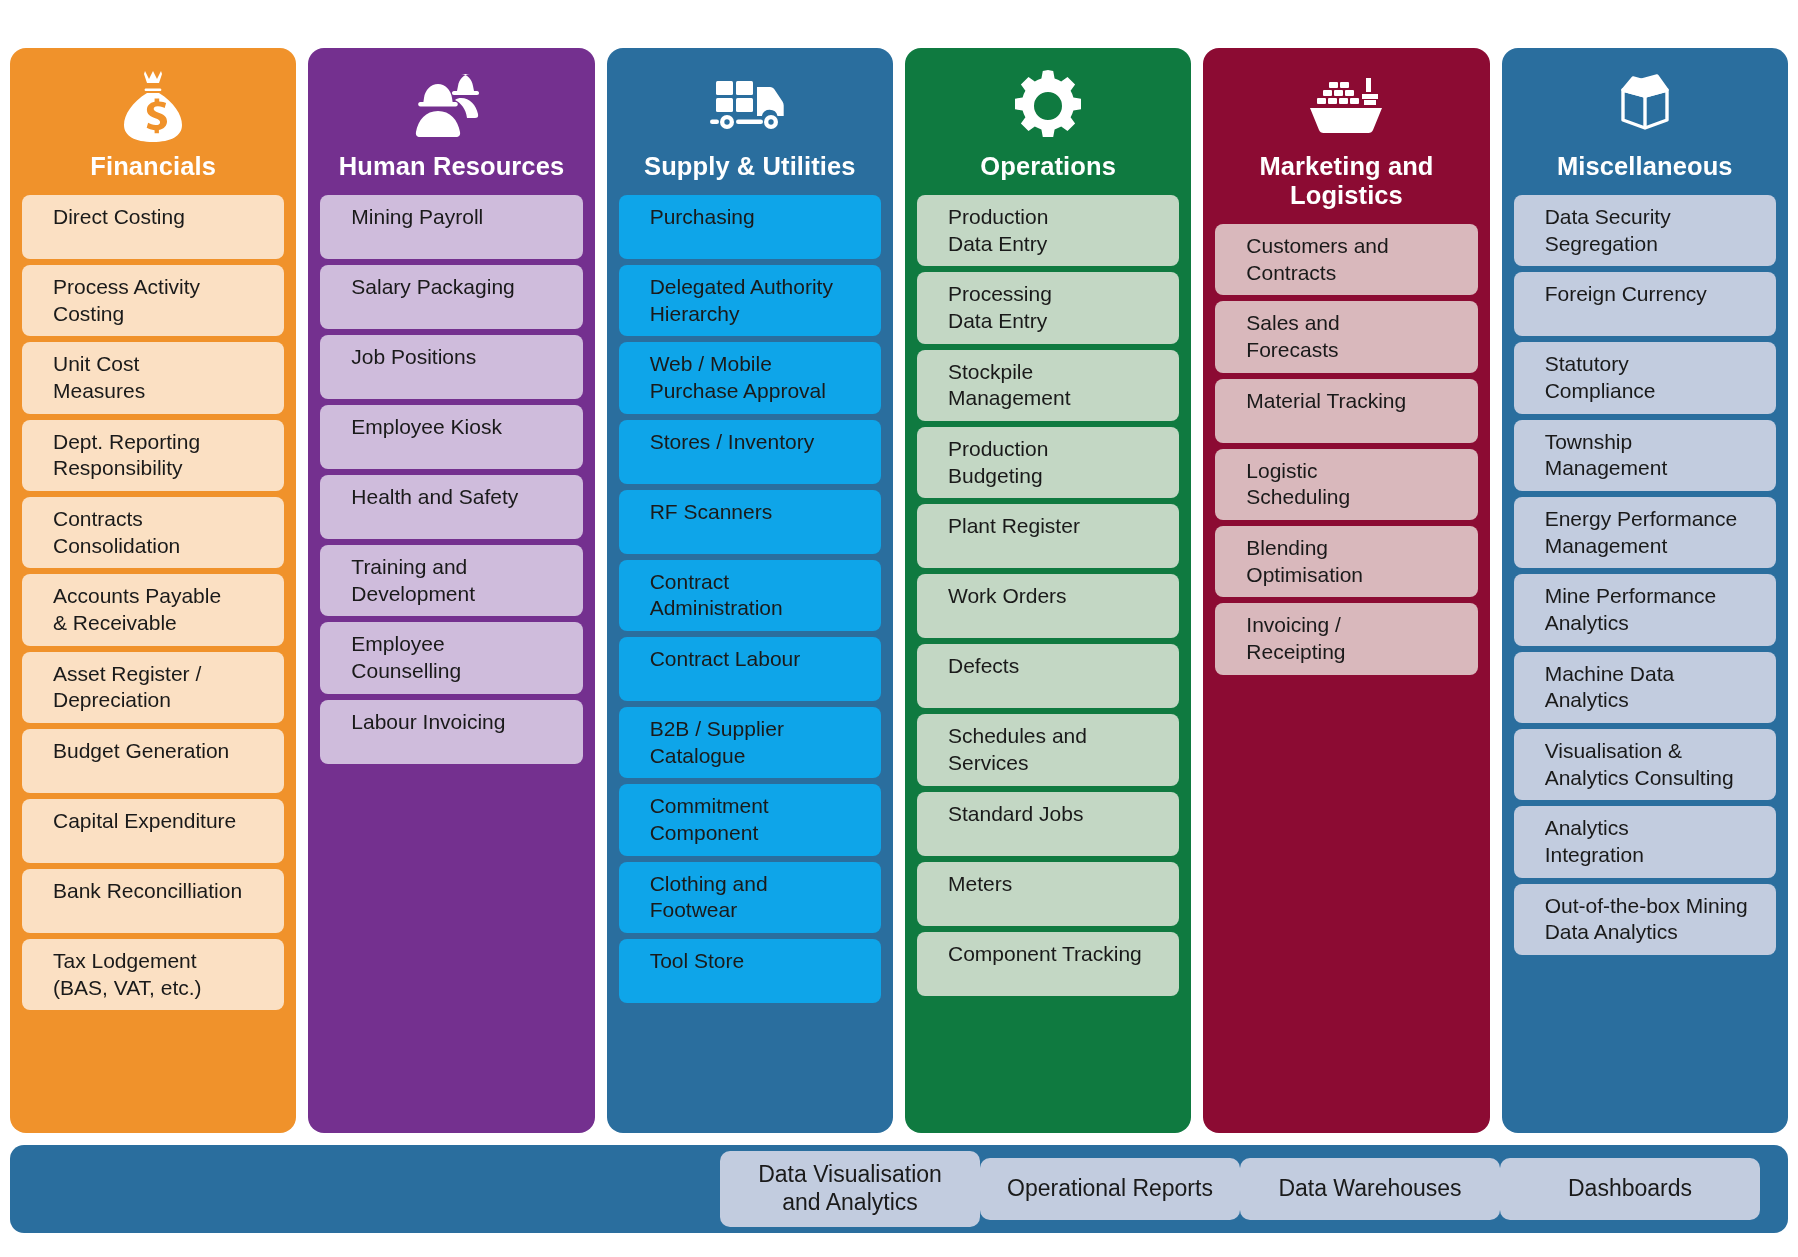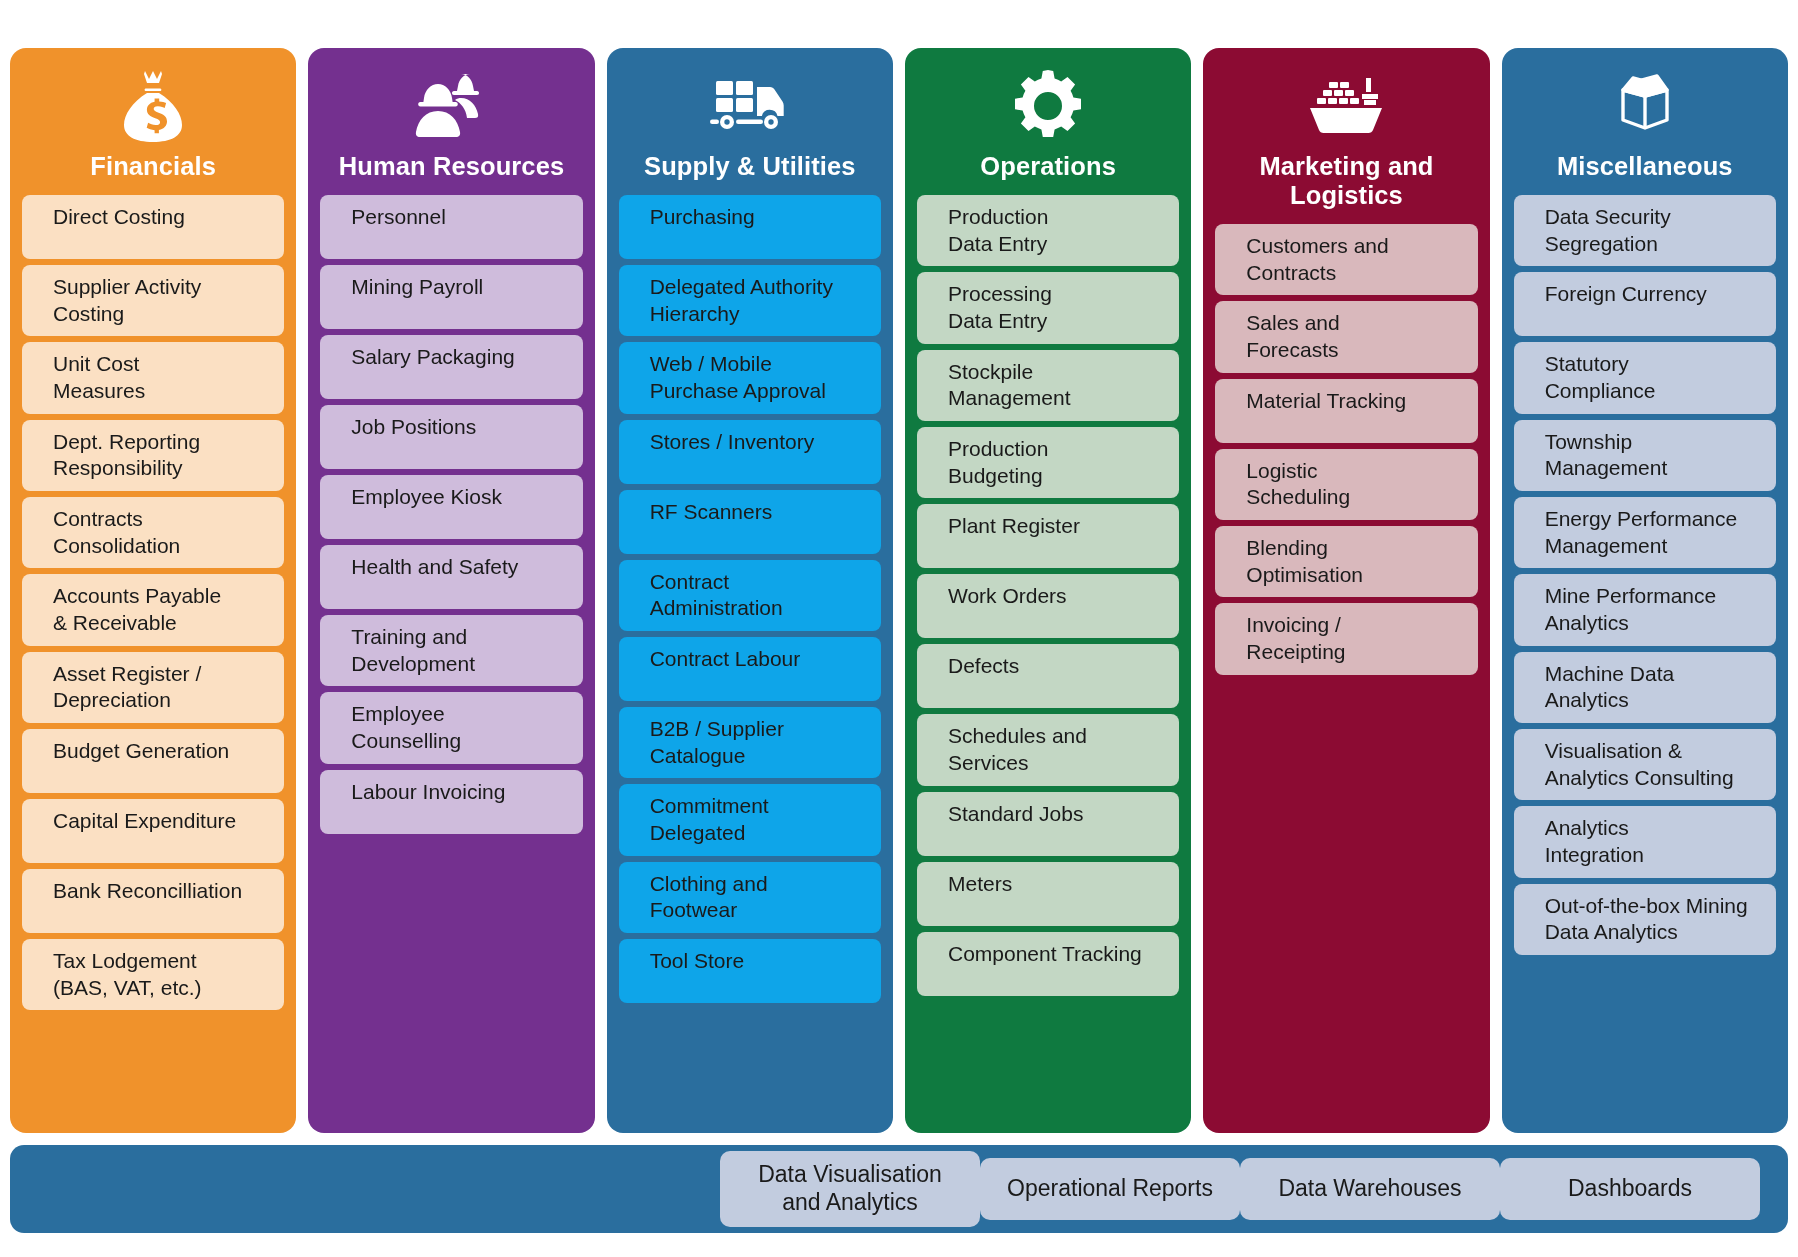--- a/index.html
+++ b/index.html
@@ -126,21 +126,21 @@
           <path d="M29 24 C14 33 6 46 6 56 c0 11 11 17 29 17 s29 -6 29 -17 c0 -10 -8 -23 -23 -32z
                    M36.6 64.3 v-3.1 c-3.2 -0.2 -6.1 -1.2 -7.9 -2.4 l1.4 -5 c1.9 1.2 4.6 2.3 7.6 2.3 c2.6 0 4.4 -1 4.4 -2.9
                    c0 -1.8 -1.5 -2.9 -4.9 -4 c-4.9 -1.7 -8.3 -3.9 -8.3 -8.4 c0 -4 2.8 -7.2 7.7 -8.1 v-3.1 h4.6 v2.9
                    c3.2 0.1 5.3 0.8 6.9 1.6 l-1.4 4.8 c-1.2 -0.5 -3.4 -1.7 -6.9 -1.7 c-3.1 0 -4.1 1.4 -4.1 2.7
                    c0 1.6 1.7 2.6 5.6 4.1 c5.5 2 7.7 4.5 7.7 8.6 c0 4 -2.8 7.5 -8.1 8.4 v3.3z"></path>
         </svg>
       </div>
       <div class="col-title">Financials</div>
       <div class="items">
         <div class="item">Direct Costing</div>
-        <div class="item">Supplier Activity
+        <div class="item">Process Activity
 Costing</div>
         <div class="item">Unit Cost
 Measures</div>
         <div class="item">Dept. Reporting
 Responsibility</div>
         <div class="item">Contracts
 Consolidation</div>
         <div class="item">Accounts Payable
 &amp; Receivable</div>
         <div class="item">Asset Register /
@@ -157,21 +157,20 @@
       <div class="col-icon">
         <svg width="78" height="72" viewBox="0 0 78 72" fill="#ffffff" aria-hidden="true">
           <path d="M52 4 c6 0 11 5 12 12 l1 5 h3 c1.5 0 2 1 2 2 s-0.5 2 -2 2 h-23 c-1.5 0 -2 -1 -2 -2 s0.5 -2 2 -2 h3 l1 -5 c1 -7 6 -12 12 -12z" transform="translate(-3,0)"></path>
           <path d="M49 28 c9 0 15 7 17 16 c0.6 3 -0.7 4 -3 4 h-8 c-1 -9 -6 -15 -12 -18 c2 -1.4 4 -2 6 -2z"></path>
           <path d="M26 14 c7 0 13 6 14 14 l0.6 4 h3 c1.6 0 2.2 1.1 2.2 2.2 s-0.6 2.2 -2.2 2.2 h-35.2 c-1.6 0 -2.2 -1.1 -2.2 -2.2 s0.6 -2.2 2.2 -2.2 h3 l0.6 -4 c1 -8 7 -14 14 -14z"></path>
           <path d="M26 41 c12 0 20 9 22 21 c0.6 3.5 -1 5 -4 5 h-36 c-3 0 -4.6 -1.5 -4 -5 c2 -12 10 -21 22 -21z"></path>
         </svg>
       </div>
       <div class="col-title">Human Resources</div>
       <div class="items">
-        <div class="item">Personnel</div>
         <div class="item">Mining Payroll</div>
         <div class="item">Salary Packaging</div>
         <div class="item">Job Positions</div>
         <div class="item">Employee Kiosk</div>
         <div class="item">Health and Safety</div>
         <div class="item">Training and
 Development</div>
         <div class="item">Employee
 Counselling</div>
         <div class="item">Labour Invoicing</div>
@@ -203,21 +202,21 @@
         <div class="item">Web / Mobile
 Purchase Approval</div>
         <div class="item">Stores / Inventory</div>
         <div class="item">RF Scanners</div>
         <div class="item">Contract
 Administration</div>
         <div class="item">Contract Labour</div>
         <div class="item">B2B / Supplier
 Catalogue</div>
         <div class="item">Commitment
-Delegated</div>
+Component</div>
         <div class="item">Clothing and
 Footwear</div>
         <div class="item">Tool Store</div>
       </div>
     </div>
 
     <div class="column col-operations">
       <div class="col-icon">
         <svg width="72" height="72" viewBox="0 0 72 72" fill="#ffffff" aria-hidden="true">
           <path d="M36 0 l5.2 1 1.4 7.6 a28 28 0 0 1 6.6 2.8 l6.3 -4.5 l7.6 7.6 l-4.5 6.3 a28 28 0 0 1 2.8 6.6 l7.6 1.4 v10.4 l-7.6 1.4 a28 28 0 0 1 -2.8 6.6 l4.5 6.3 l-7.6 7.6 l-6.3 -4.5 a28 28 0 0 1 -6.6 2.8 l-1.4 7.6 h-10.4 l-1.4 -7.6 a28 28 0 0 1 -6.6 -2.8 l-6.3 4.5 l-7.6 -7.6 l4.5 -6.3 a28 28 0 0 1 -2.8 -6.6 l-7.6 -1.4 v-10.4 l7.6 -1.4 a28 28 0 0 1 2.8 -6.6 l-4.5 -6.3 l7.6 -7.6 l6.3 4.5 a28 28 0 0 1 6.6 -2.8 l1.4 -7.6z

